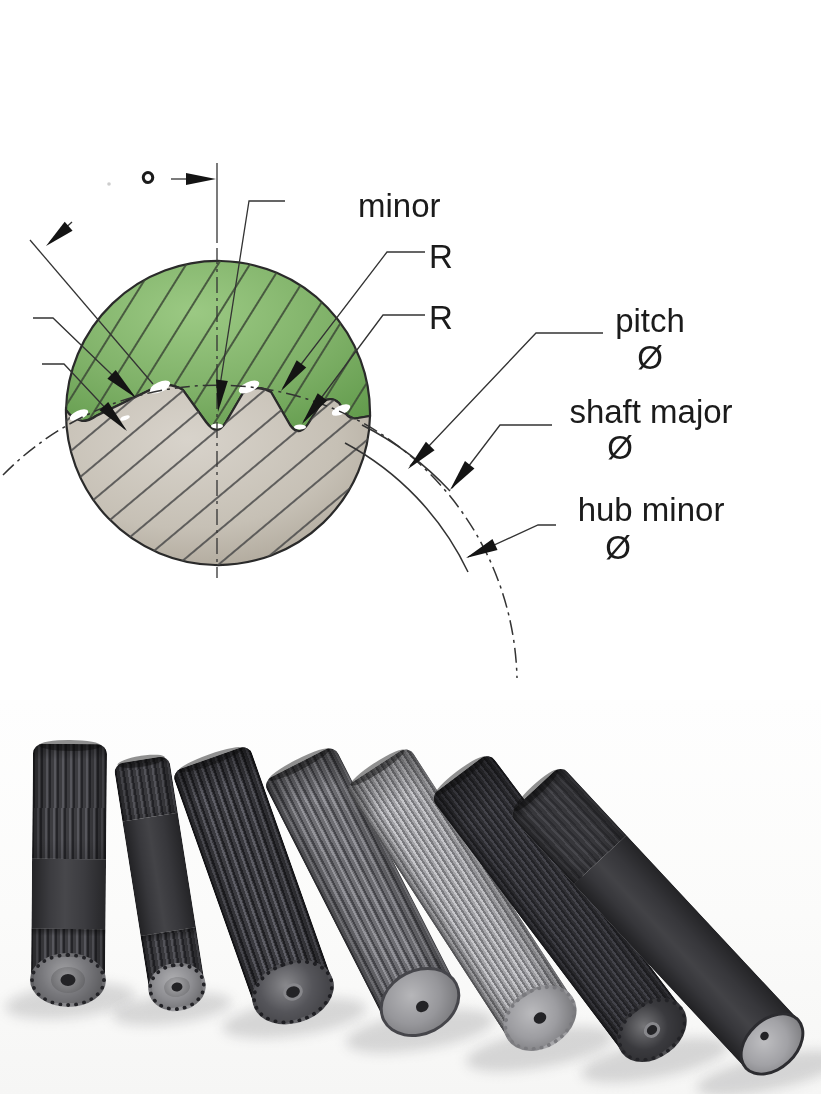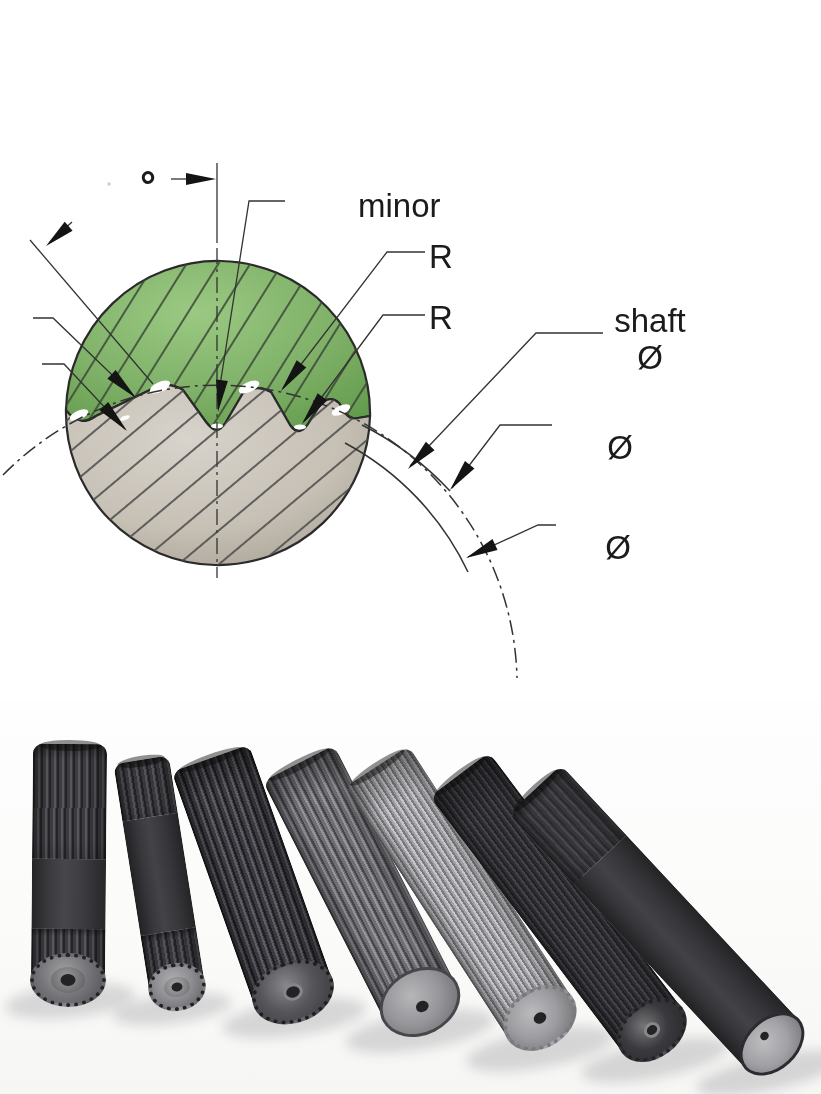--- a/index.html
+++ b/index.html
@@ -116,24 +116,30 @@
     </g>
 
     <circle cx="109" cy="184" r="1.8" fill="#b8b8b8" opacity="0.7"></circle>
   </svg>
 
   <div class="lbl" style="left:140px;top:168px;font-size:40px;font-weight:700;">°</div>
   <div class="lbl" style="left:358px;top:187px;">minor</div>
   <div class="lbl" style="left:429px;top:238px;">R</div>
   <div class="lbl" style="left:429px;top:299px;">R</div>
   <div class="lbl center" style="left:565px;top:302px;width:170px;">
-    <div>shaft</div>
+    <div>pitch</div>
     <div>Ø</div>
   </div>
+  <div class="lbl center" style="left:540px;top:393px;width:222px;">
+    <div>shaft major</div>
+  </div>
   <div class="lbl center" style="left:596px;top:429px;width:48px;">Ø</div>
+  <div class="lbl center" style="left:540px;top:491px;width:222px;">
+    <div>hub minor</div>
+  </div>
   <div class="lbl center" style="left:594px;top:529px;width:48px;">Ø</div>
 
   <div id="photo" aria-label="Seven splined steel shafts of increasing tilt fanned out on a white background">
 
     <div class="sh" style="left:5px;top:284px;width:130px;height:34px;transform:rotate(-6deg);"></div>
     <div class="sh" style="left:112px;top:294px;width:120px;height:30px;transform:rotate(-7deg);"></div>
     <div class="sh" style="left:222px;top:300px;width:145px;height:36px;transform:rotate(-8deg);"></div>
     <div class="sh" style="left:345px;top:312px;width:150px;height:38px;transform:rotate(-9deg);"></div>
     <div class="sh" style="left:465px;top:330px;width:150px;height:38px;transform:rotate(-10deg);"></div>
     <div class="sh" style="left:580px;top:342px;width:150px;height:36px;transform:rotate(-11deg);"></div>

